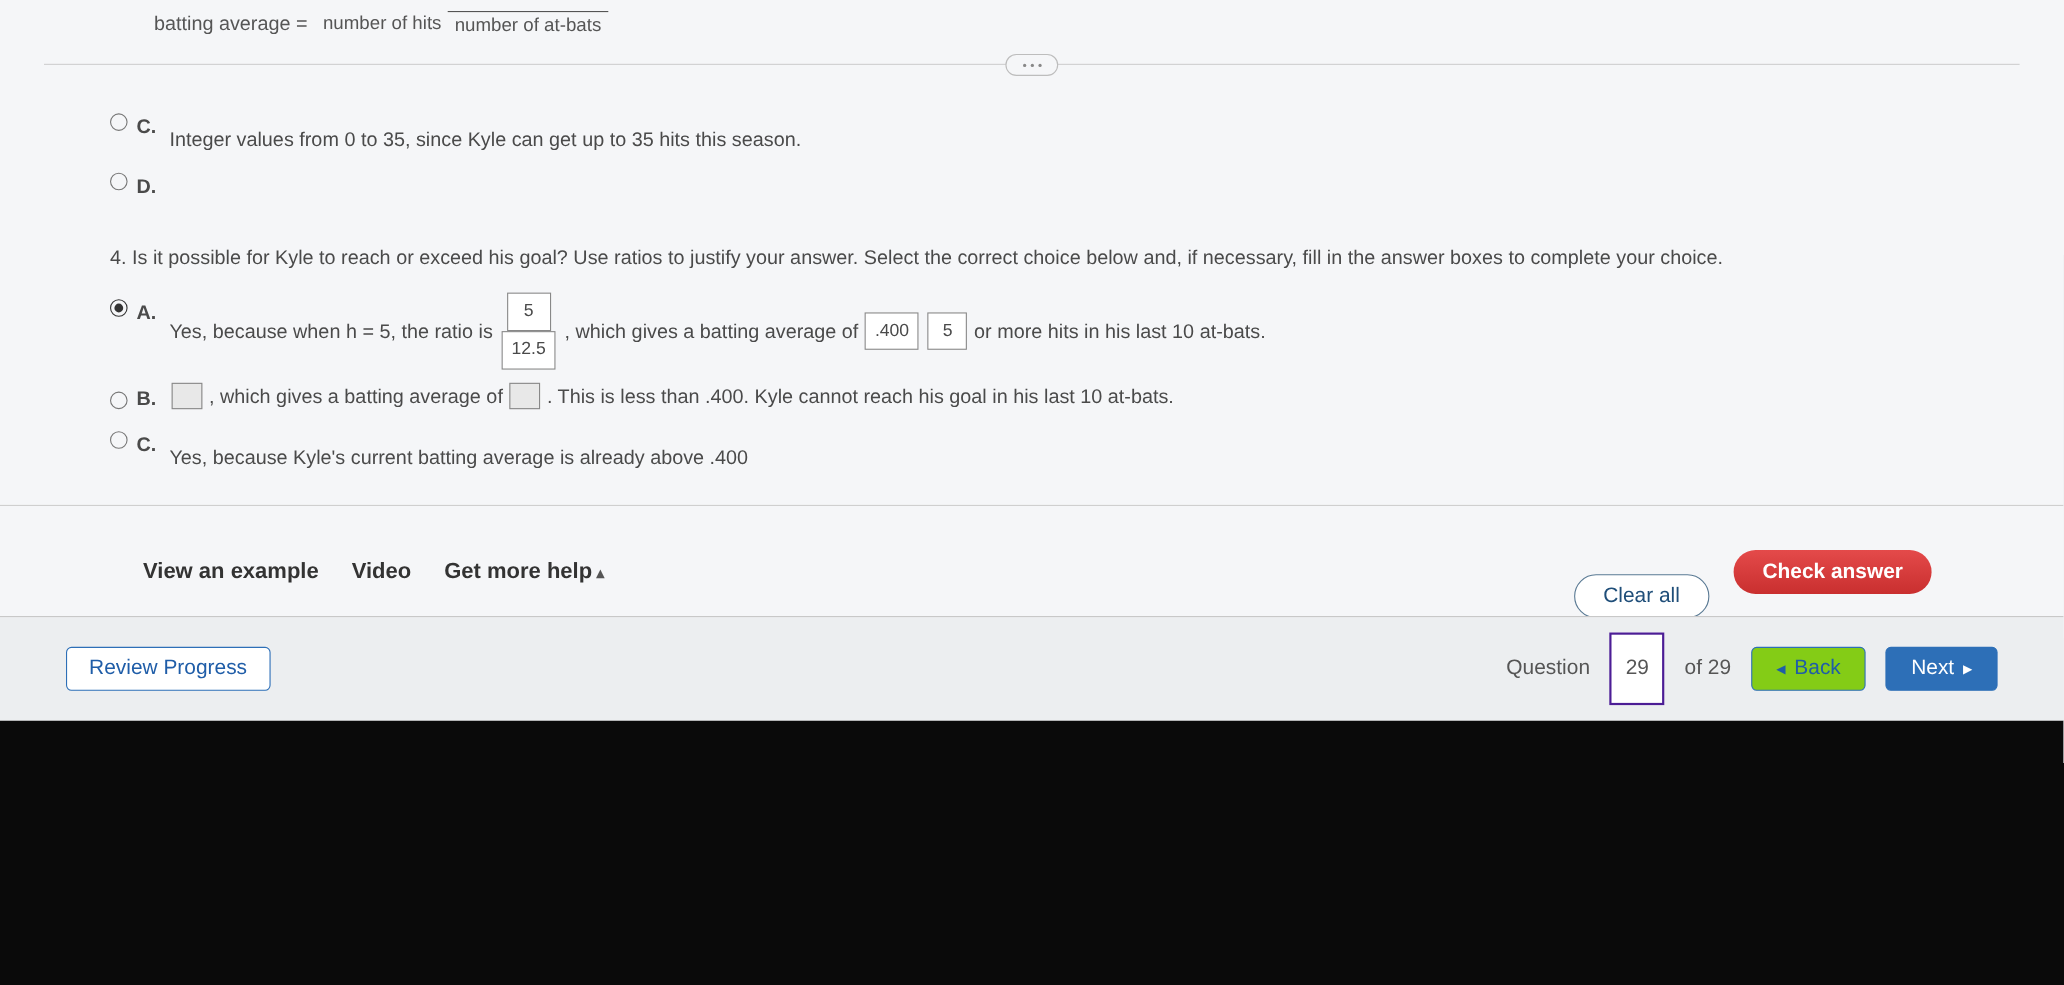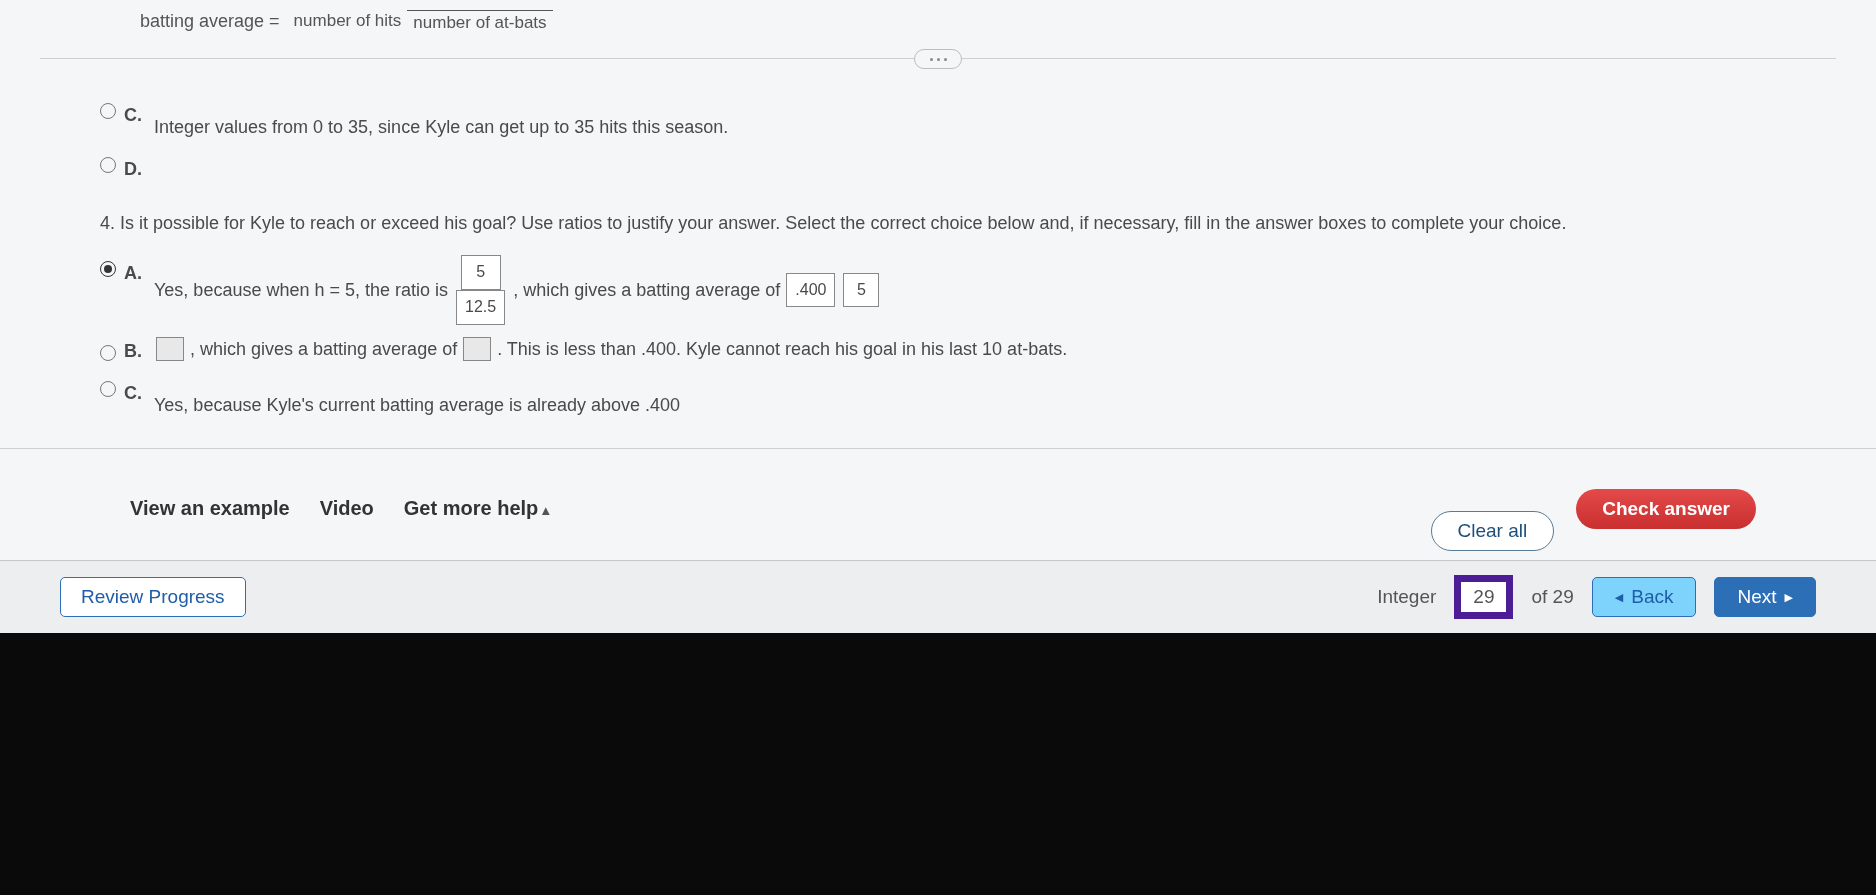--- a/index.html
+++ b/index.html
@@ -101,21 +101,21 @@
   .opt-letter {
     font-weight: bold;
     min-width: 22px;
     margin-top: 4px;
   }
   .opt-text {
     margin-top: 16px;
     display: inline;
   }
   .q4-prompt {
-    margin: 21px 0 14px 0;
+    margin: 32px 0 14px 0;
   }
   .opt-a-content {
     display: flex;
     align-items: center;
     flex-wrap: wrap;
     gap: 4px;
   }
   .inline-fraction {
     display: inline-flex;
     flex-direction: column;
@@ -213,30 +213,30 @@
     cursor: pointer;
   }
   .nav-group {
     display: flex;
     align-items: center;
     gap: 18px;
     font-size: 19px;
     color: #555;
   }
   .qnum-box {
-    border: 7px solid #4c1d95;
-    background: #fff;
-    padding: 4px 12px;
+    border: 2px solid #4c1d95;
+    background: #fff;
+    padding: 20px 12px;
     min-width: 50px;
     text-align: center;
   }
   .btn-nav {
     border: 1.5px solid #2d6fb7;
     color: #1f5da8;
-    background: #7dd3fc;
+    background: #84cc16;
     border-radius: 5px;
     padding: 8px 22px;
     font-size: 19px;
     cursor: pointer;
     display: inline-flex;
     align-items: center;
     gap: 8px;
   }
   .btn-nav.next {
     background: #2d6fb7;
@@ -292,20 +292,21 @@
       <div class="opt-letter">A.</div>
       <div class="opt-a-content" style="margin-top:2px;">
         <span>Yes, because when h = 5, the ratio is</span>
         <span class="inline-fraction">
           <span class="fnum">5</span>
           <span class="fden">12.5</span>
         </span>
         <span>, which gives a batting average of</span>
         <span class="ans-box">.400</span>
         <span class="ans-box">5</span>
+        <span>or more hits in his last 10 at-bats.</span>
       </div>
     </div>
 
     <div class="opt-row" style="align-items:center;">
       <div class="radio"></div>
       <div class="opt-letter">B.</div>
       <div class="opt-a-content">
         <span class="ans-box empty"></span>
         <span>, which gives a batting average of</span>
         <span class="ans-box empty"></span>
@@ -331,21 +332,21 @@
       <button class="btn-clear">Clear all</button>
       <button class="btn-check">Check answer</button>
     </div>
   </div>
 
 </div>
 
 <div class="bottom-bar">
   <button class="btn-review">Review Progress</button>
   <div class="nav-group">
-    <span>Integer</span>
+    <span>Question</span>
     <span class="qnum-box">29</span>
     <span>of 29</span>
     <button class="btn-nav tri-left">
         <span>Back</span>
       </button>
     <button class="btn-nav next tri-right">
         <span>Next</span>
       </button>
   </div>
 </div>

